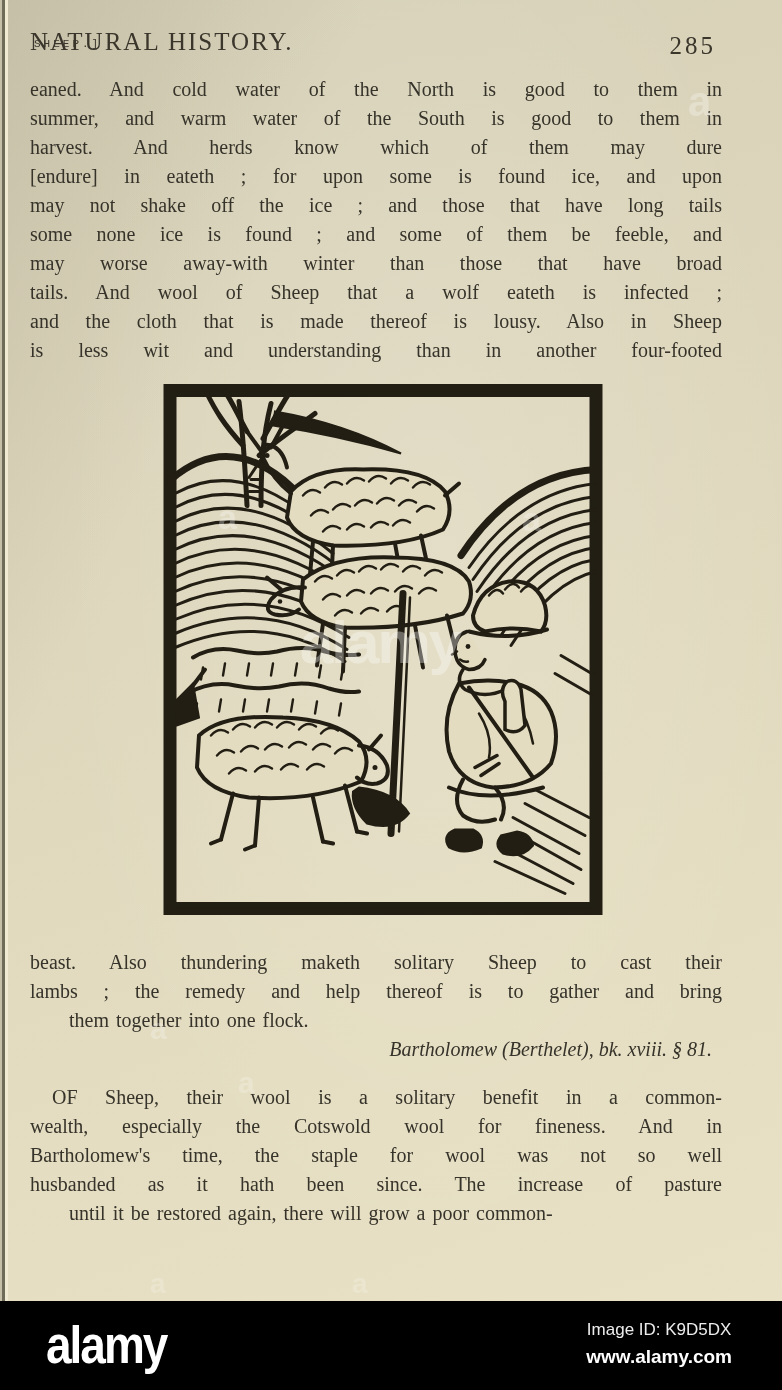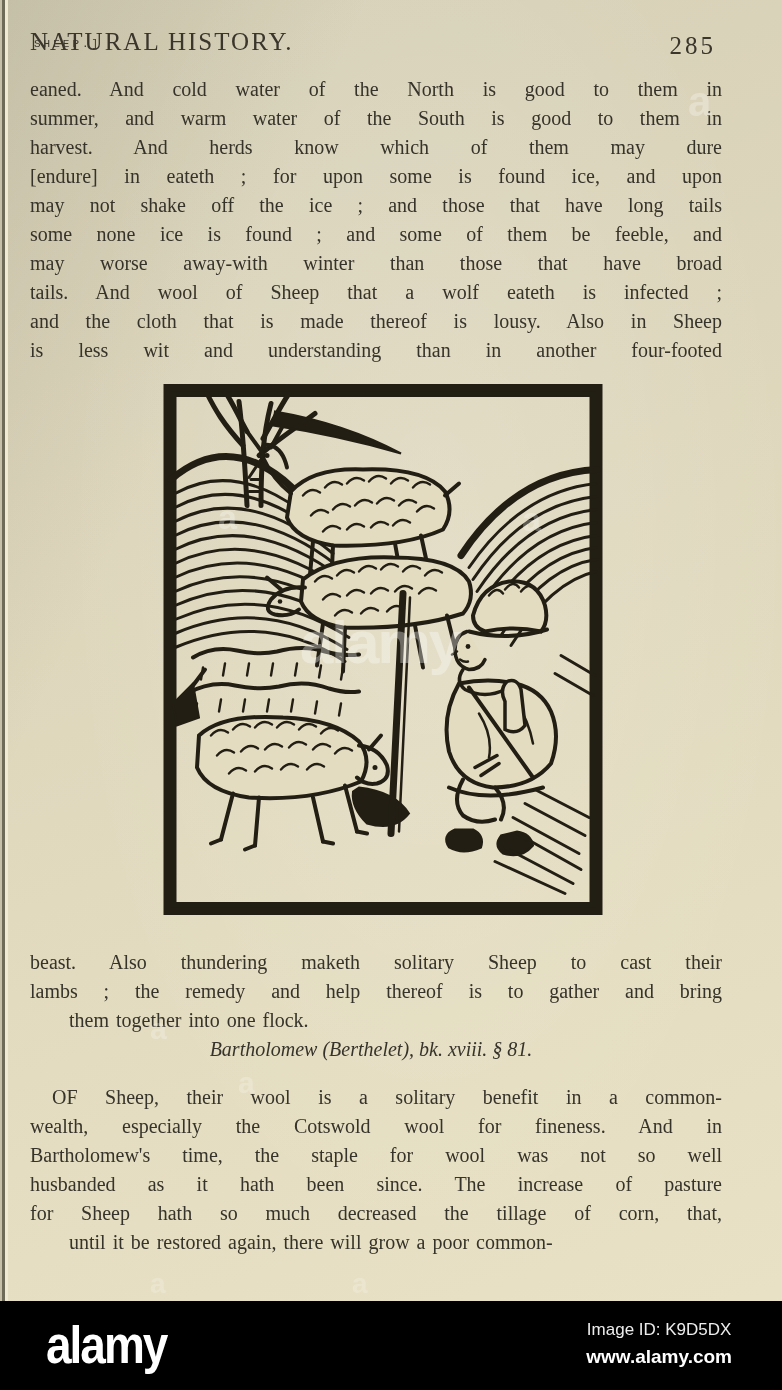--- a/index.html
+++ b/index.html
@@ -20,21 +20,21 @@
   .page-num{position:absolute;right:6px;top:6px;font-size:25px;letter-spacing:3px;}
   
   .textblock{position:absolute;left:30px;width:692px;color:#36332a;font-size:20px;}
   .line{height:29px;line-height:29px;text-align:justify;text-align-last:justify;word-spacing:.10em;white-space:nowrap;}
   .line.plain{text-align-last:left;margin-left:39px;}
   .line.indent{padding-left:22px;}
   #para1{top:75px;}
   #para2{top:948px;}
   #para3{top:1083px;}
   .attribution{position:absolute;left:30px;top:1035px;width:682px;height:29px;line-height:29px;
-    text-align:center;font-style:italic;font-size:20px;color:#36332a;}
+    text-align:right;font-style:italic;font-size:20px;color:#36332a;}
   
   .figure{position:absolute;left:163px;top:383px;width:440px;height:533px;}
   .figure svg{display:block;width:100%;height:100%;}
   
   .wm{position:absolute;color:#fff;font-family:"Liberation Sans","DejaVu Sans",sans-serif;
     font-weight:bold;pointer-events:none;}
   .wm-a1{left:688px;top:78px;font-size:42px;opacity:.28;}
   .wm-a2{left:218px;top:498px;font-size:34px;opacity:.30;}
   .wm-a3{left:522px;top:500px;font-size:34px;opacity:.26;}
   .wm-logo{left:300px;top:608px;font-size:60px;opacity:.34;letter-spacing:-2px;}
@@ -208,21 +208,20 @@
     <div class="line">lambs ; the remedy and help thereof is to gather and bring</div>
     <div class="line plain">them together into one flock.</div>
   </div>
   <div class="attribution">Bartholomew (Berthelet), bk. xviii. § 81.</div>
 
   <div class="textblock" id="para3">
     <div class="line indent">OF Sheep, their wool is a solitary benefit in a common-</div>
     <div class="line">wealth, especially the Cotswold wool for fineness.  And in</div>
     <div class="line">Bartholomew's time, the staple for wool was not so well</div>
     <div class="line">husbanded as it hath been since.  The increase of pasture</div>
-    <div class="line">for Sheep hath so much decreased the tillage of corn, that,</div>
     <div class="line plain">until it be restored again, there will grow a poor common-</div>
   </div>
 
   <span class="wm wm-a1">a</span>
   <span class="wm wm-a2">a</span>
   <span class="wm wm-a3">a</span>
   <span class="wm wm-logo">alamy</span>
   <span class="wm wm-a4">a</span>
   <span class="wm wm-a5">a</span>
   <span class="wm wm-a6">a</span>

